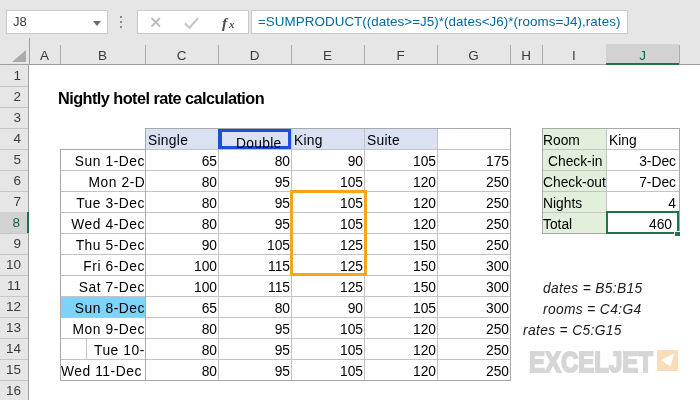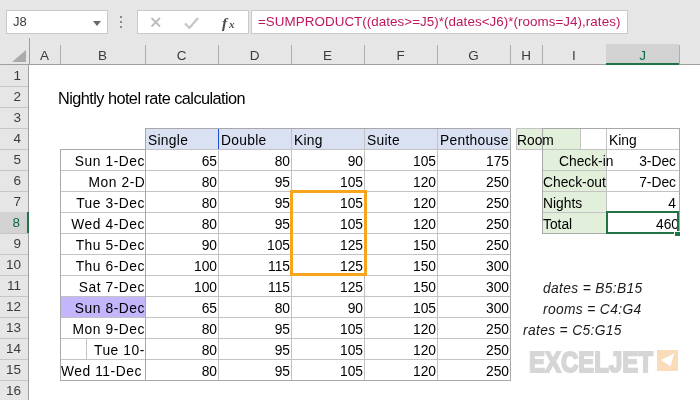--- a/index.html
+++ b/index.html
@@ -1,21 +1,21 @@
 <!DOCTYPE html>
 <html><head><meta charset="utf-8">
 <style>
 * {margin:0;padding:0;box-sizing:border-box;}
 html,body {width:700px;height:400px;overflow:hidden;background:#fff;}
 #stage {position:relative;width:700px;height:400px;font-family:"Liberation Sans",sans-serif;background:#fff;}
 .c {position:absolute;font-size:13.8px;line-height:21.6px;padding-top:1px;color:#000;white-space:nowrap;}
 #toolbar {position:absolute;left:0;top:0;width:700px;height:38px;background:#e6e6e6;}
 #namebox {position:absolute;left:6px;top:10px;width:102px;height:24px;background:#fff;border:1px solid #c9c9c9;font-size:13px;color:#3c3c3c;line-height:22px;padding-left:6px;}
 #fxbox {position:absolute;left:137px;top:10px;width:112px;height:24px;background:#fff;border:1px solid #c9c9c9;}
-#fmbox {position:absolute;left:251px;top:10px;width:377px;height:24px;background:#fff;border:1px solid #c9c9c9;font-size:13.4px;color:#be185d;line-height:22px;padding-left:6px;letter-spacing:0.05px;}
+#fmbox {position:absolute;left:251px;top:10px;width:377px;height:24px;background:#fff;border:1px solid #c9c9c9;font-size:13.4px;color:#0369a1;line-height:22px;padding-left:6px;letter-spacing:0.05px;}
 #hdrstrip {position:absolute;left:0;top:38px;width:700px;height:27px;background:#e6e6e6;border-bottom:1px solid #9f9f9f;}
 .colh {position:absolute;top:44px;height:20px;text-align:center;font-size:13.5px;color:#3b3b3b;line-height:24px;}
 .selh {background:#d2d2d2;color:#0c6b42;top:44px;height:21px;line-height:23.5px;border-bottom:2px solid #217346;}
 #rowhdr {position:absolute;left:0;top:65px;width:29px;height:335px;background:#e6e6e6;border-right:1px solid #9f9f9f;}
 .rowh {position:absolute;left:0;width:28px;text-align:right;padding-right:7px;box-sizing:border-box;font-size:13.5px;color:#3b3b3b;}
 .selr {background:#d2d2d2;color:#0c6b42;border-right:2px solid #217346;width:29px;}
 .it {position:absolute;font-size:13.8px;font-style:italic;color:#1a1a1a;white-space:nowrap;}
 </style></head>
 <body>
 <div id="stage">
@@ -81,27 +81,26 @@
 <div class="rowh" style="top:296px;height:21px;line-height:22px;">12</div>
 <div style="position:absolute;left:0;top:317px;width:28px;height:1px;background:#c6c6c6;"></div>
 <div class="rowh" style="top:317px;height:21px;line-height:22px;">13</div>
 <div style="position:absolute;left:0;top:338px;width:28px;height:1px;background:#c6c6c6;"></div>
 <div class="rowh" style="top:338px;height:21px;line-height:22px;">14</div>
 <div style="position:absolute;left:0;top:359px;width:28px;height:1px;background:#c6c6c6;"></div>
 <div class="rowh" style="top:359px;height:21px;line-height:22px;">15</div>
 <div style="position:absolute;left:0;top:380px;width:28px;height:1px;background:#c6c6c6;"></div>
 <div class="rowh" style="top:380px;height:20px;line-height:22px;">16</div>
 
-<div style="position:absolute;left:58px;top:89px;font-size:16.3px;font-weight:normal;letter-spacing:-0.55px;color:#000;">Nightly hotel rate calculation</div>
+<div style="position:absolute;left:58px;top:89px;font-size:16.3px;font-weight:bold;letter-spacing:-0.55px;color:#000;">Nightly hotel rate calculation</div>
 
 <div class="c" style="left:145px;top:128px;width:74px;height:22px;border:1px solid #c3c3c3;background:#d9e1f2;text-align:left;padding-left:2px;letter-spacing:0.3px;">Single</div>
-<div class="c" style="left:218px;top:128px;width:74px;height:22px;border:1px solid #1d4ed8;background:#d9e1f2;text-align:left;padding-left:2px;letter-spacing:0.3px;">Double</div>
+<div class="c" style="left:218px;top:128px;width:74px;height:22px;border:4px solid #1d4ed8;background:#d9e1f2;text-align:left;padding-left:14px;letter-spacing:0.3px;">Double</div>
 <div class="c" style="left:291px;top:128px;width:74px;height:22px;border:1px solid #c3c3c3;background:#d9e1f2;text-align:left;padding-left:2px;letter-spacing:0.3px;">King</div>
 <div class="c" style="left:364px;top:128px;width:74px;height:22px;border:1px solid #c3c3c3;background:#d9e1f2;text-align:left;padding-left:2px;letter-spacing:0.3px;">Suite</div>
-<div class="c" style="left:437px;top:128px;width:74px;height:22px;border:1px solid #c3c3c3;background:#d9e1f2;text-align:left;padding-left:2px;letter-spacing:0.3px;">Penthouse</div>
 <div class="c" style="left:60px;top:149px;width:86px;height:22px;border:1px solid #c3c3c3;background:#fff;text-align:right;padding-right:0px;letter-spacing:0.55px;">Sun 1-Dec</div>
 <div class="c" style="left:145px;top:149px;width:74px;height:22px;border:1px solid #c3c3c3;background:#fff;text-align:right;padding-right:1px;">65</div>
 <div class="c" style="left:218px;top:149px;width:74px;height:22px;border:1px solid #c3c3c3;background:#fff;text-align:right;padding-right:1px;">80</div>
 <div class="c" style="left:291px;top:149px;width:74px;height:22px;border:1px solid #c3c3c3;background:#fff;text-align:right;padding-right:1px;">90</div>
 <div class="c" style="left:364px;top:149px;width:74px;height:22px;border:1px solid #c3c3c3;background:#fff;text-align:right;padding-right:1px;">105</div>
 <div class="c" style="left:437px;top:149px;width:74px;height:22px;border:1px solid #c3c3c3;background:#fff;text-align:right;padding-right:1px;">175</div>
 <div class="c" style="left:60px;top:170px;width:102px;height:22px;border:1px solid #c3c3c3;background:#fff;text-align:right;padding-right:0px;letter-spacing:0.55px;">Mon 2-Dec</div>
 <div class="c" style="left:145px;top:170px;width:74px;height:22px;border:1px solid #c3c3c3;background:#fff;text-align:right;padding-right:1px;">80</div>
 <div class="c" style="left:218px;top:170px;width:74px;height:22px;border:1px solid #c3c3c3;background:#fff;text-align:right;padding-right:1px;">95</div>
 <div class="c" style="left:291px;top:170px;width:74px;height:22px;border:1px solid #c3c3c3;background:#fff;text-align:right;padding-right:1px;">105</div>
@@ -118,33 +117,33 @@
 <div class="c" style="left:218px;top:212px;width:74px;height:22px;border:1px solid #c3c3c3;background:#fff;text-align:right;padding-right:1px;">95</div>
 <div class="c" style="left:291px;top:212px;width:74px;height:22px;border:1px solid #c3c3c3;background:#fff;text-align:right;padding-right:1px;">105</div>
 <div class="c" style="left:364px;top:212px;width:74px;height:22px;border:1px solid #c3c3c3;background:#fff;text-align:right;padding-right:1px;">120</div>
 <div class="c" style="left:437px;top:212px;width:74px;height:22px;border:1px solid #c3c3c3;background:#fff;text-align:right;padding-right:1px;">250</div>
 <div class="c" style="left:60px;top:233px;width:86px;height:22px;border:1px solid #c3c3c3;background:#fff;text-align:right;padding-right:0px;letter-spacing:0.55px;">Thu 5-Dec</div>
 <div class="c" style="left:145px;top:233px;width:74px;height:22px;border:1px solid #c3c3c3;background:#fff;text-align:right;padding-right:1px;">90</div>
 <div class="c" style="left:218px;top:233px;width:74px;height:22px;border:1px solid #c3c3c3;background:#fff;text-align:right;padding-right:1px;">105</div>
 <div class="c" style="left:291px;top:233px;width:74px;height:22px;border:1px solid #c3c3c3;background:#fff;text-align:right;padding-right:1px;">125</div>
 <div class="c" style="left:364px;top:233px;width:74px;height:22px;border:1px solid #c3c3c3;background:#fff;text-align:right;padding-right:1px;">150</div>
 <div class="c" style="left:437px;top:233px;width:74px;height:22px;border:1px solid #c3c3c3;background:#fff;text-align:right;padding-right:1px;">250</div>
-<div class="c" style="left:60px;top:254px;width:86px;height:22px;border:1px solid #c3c3c3;background:#fff;text-align:right;padding-right:0px;letter-spacing:0.55px;">Thu 6-Dec</div>
+<div class="c" style="left:60px;top:254px;width:86px;height:22px;border:1px solid #c3c3c3;background:#fff;text-align:right;padding-right:0px;letter-spacing:0.55px;">Fri 6-Dec</div>
 <div class="c" style="left:145px;top:254px;width:74px;height:22px;border:1px solid #c3c3c3;background:#fff;text-align:right;padding-right:1px;">100</div>
 <div class="c" style="left:218px;top:254px;width:74px;height:22px;border:1px solid #c3c3c3;background:#fff;text-align:right;padding-right:1px;">115</div>
 <div class="c" style="left:291px;top:254px;width:74px;height:22px;border:1px solid #c3c3c3;background:#fff;text-align:right;padding-right:1px;">125</div>
 <div class="c" style="left:364px;top:254px;width:74px;height:22px;border:1px solid #c3c3c3;background:#fff;text-align:right;padding-right:1px;">150</div>
 <div class="c" style="left:437px;top:254px;width:74px;height:22px;border:1px solid #c3c3c3;background:#fff;text-align:right;padding-right:1px;">300</div>
 <div class="c" style="left:60px;top:275px;width:86px;height:32px;border:1px solid #c3c3c3;background:#fff;text-align:right;padding-right:0px;letter-spacing:0.55px;">Sat 7-Dec</div>
 <div class="c" style="left:145px;top:275px;width:74px;height:22px;border:1px solid #c3c3c3;background:#fff;text-align:right;padding-right:1px;">100</div>
 <div class="c" style="left:218px;top:275px;width:74px;height:22px;border:1px solid #c3c3c3;background:#fff;text-align:right;padding-right:1px;">115</div>
 <div class="c" style="left:291px;top:275px;width:74px;height:22px;border:1px solid #c3c3c3;background:#fff;text-align:right;padding-right:1px;">125</div>
 <div class="c" style="left:364px;top:275px;width:74px;height:22px;border:1px solid #c3c3c3;background:#fff;text-align:right;padding-right:1px;">150</div>
 <div class="c" style="left:437px;top:275px;width:74px;height:22px;border:1px solid #c3c3c3;background:#fff;text-align:right;padding-right:1px;">300</div>
-<div class="c" style="left:60px;top:296px;width:86px;height:22px;border:1px solid #c3c3c3;background:#c4b5fd;text-align:right;padding-right:0px;letter-spacing:0.55px;">Sun 8-Dec</div>
+<div class="c" style="left:60px;top:296px;width:86px;height:22px;border:1px solid #c3c3c3;background:#7dd3fc;text-align:right;padding-right:0px;letter-spacing:0.55px;">Sun 8-Dec</div>
 <div class="c" style="left:145px;top:296px;width:74px;height:22px;border:1px solid #c3c3c3;background:#fff;text-align:right;padding-right:1px;">65</div>
 <div class="c" style="left:218px;top:296px;width:74px;height:22px;border:1px solid #c3c3c3;background:#fff;text-align:right;padding-right:1px;">80</div>
 <div class="c" style="left:291px;top:296px;width:74px;height:22px;border:1px solid #c3c3c3;background:#fff;text-align:right;padding-right:1px;">90</div>
 <div class="c" style="left:364px;top:296px;width:74px;height:22px;border:1px solid #c3c3c3;background:#fff;text-align:right;padding-right:1px;">105</div>
 <div class="c" style="left:437px;top:296px;width:74px;height:22px;border:1px solid #c3c3c3;background:#fff;text-align:right;padding-right:1px;">300</div>
 <div class="c" style="left:60px;top:317px;width:86px;height:22px;border:1px solid #c3c3c3;background:#fff;text-align:right;padding-right:0px;letter-spacing:0.55px;">Mon 9-Dec</div>
 <div class="c" style="left:145px;top:317px;width:74px;height:22px;border:1px solid #c3c3c3;background:#fff;text-align:right;padding-right:1px;">80</div>
 <div class="c" style="left:218px;top:317px;width:74px;height:22px;border:1px solid #c3c3c3;background:#fff;text-align:right;padding-right:1px;">95</div>
 <div class="c" style="left:291px;top:317px;width:74px;height:22px;border:1px solid #c3c3c3;background:#fff;text-align:right;padding-right:1px;">105</div>
 <div class="c" style="left:364px;top:317px;width:74px;height:22px;border:1px solid #c3c3c3;background:#fff;text-align:right;padding-right:1px;">120</div>
@@ -155,28 +154,28 @@
 <div class="c" style="left:291px;top:338px;width:74px;height:22px;border:1px solid #c3c3c3;background:#fff;text-align:right;padding-right:1px;">105</div>
 <div class="c" style="left:364px;top:338px;width:74px;height:22px;border:1px solid #c3c3c3;background:#fff;text-align:right;padding-right:1px;">120</div>
 <div class="c" style="left:437px;top:338px;width:74px;height:22px;border:1px solid #c3c3c3;background:#fff;text-align:right;padding-right:1px;">250</div>
 <div class="c" style="left:60px;top:359px;width:86px;height:22px;border:1px solid #c3c3c3;background:#fff;text-align:right;padding-right:12px;letter-spacing:0.55px;">Wed 11-Dec</div>
 <div class="c" style="left:145px;top:359px;width:74px;height:22px;border:1px solid #c3c3c3;background:#fff;text-align:right;padding-right:1px;">80</div>
 <div class="c" style="left:218px;top:359px;width:74px;height:22px;border:1px solid #c3c3c3;background:#fff;text-align:right;padding-right:1px;">95</div>
 <div class="c" style="left:291px;top:359px;width:74px;height:22px;border:1px solid #c3c3c3;background:#fff;text-align:right;padding-right:1px;">105</div>
 <div class="c" style="left:364px;top:359px;width:74px;height:22px;border:1px solid #c3c3c3;background:#fff;text-align:right;padding-right:1px;">120</div>
 <div class="c" style="left:437px;top:359px;width:74px;height:22px;border:1px solid #c3c3c3;background:#fff;text-align:right;padding-right:1px;">250</div>
 <div class="c" style="left:606px;top:128px;width:74px;height:22px;border:1px solid #c3c3c3;background:#fff;text-align:left;padding-left:2px;">King</div>
-<div class="c" style="left:516px;top:128px;width:65px;height:22px;border:1px solid #c3c3c3;background:#e2efda;text-align:left;padding-left:0px;">Room</div>
+<div class="c" style="left:542px;top:128px;width:65px;height:22px;border:1px solid #c3c3c3;background:#e2efda;text-align:left;padding-left:0px;">Room</div>
 <div class="c" style="left:606px;top:149px;width:74px;height:22px;border:1px solid #c3c3c3;background:#fff;text-align:right;padding-right:3px;">3-Dec</div>
-<div class="c" style="left:542px;top:149px;width:65px;height:22px;border:1px solid #c3c3c3;background:#e2efda;text-align:left;padding-left:16px;">Check-in</div>
+<div class="c" style="left:542px;top:149px;width:65px;height:22px;border:1px solid #c3c3c3;background:#e2efda;text-align:left;padding-left:5px;">Check-in</div>
 <div class="c" style="left:606px;top:170px;width:74px;height:22px;border:1px solid #c3c3c3;background:#fff;text-align:right;padding-right:3px;">7-Dec</div>
 <div class="c" style="left:542px;top:170px;width:65px;height:22px;border:1px solid #c3c3c3;background:#e2efda;text-align:left;padding-left:0px;">Check-out</div>
 <div class="c" style="left:606px;top:191px;width:74px;height:22px;border:1px solid #c3c3c3;background:#fff;text-align:right;padding-right:3px;">4</div>
 <div class="c" style="left:542px;top:191px;width:65px;height:22px;border:1px solid #c3c3c3;background:#e2efda;text-align:left;padding-left:0px;">Nights</div>
-<div class="c" style="left:606px;top:212px;width:74px;height:22px;border:1px solid #c3c3c3;background:#fff;text-align:right;padding-right:0;">460</div>
+<div class="c" style="left:606px;top:212px;width:74px;height:22px;border:1px solid #c3c3c3;background:#fff;text-align:right;padding-right:7px;">460</div>
 <div class="c" style="left:542px;top:212px;width:65px;height:22px;border:1px solid #c3c3c3;background:#e2efda;text-align:left;padding-left:0px;">Total</div>
 
 <div style="position:absolute;left:145px;top:128px;width:366px;height:253px;border:1px solid #a8a8a8;"></div>
 <div style="position:absolute;left:60px;top:149px;width:86px;height:232px;border:1px solid #a8a8a8;"></div>
 <div style="position:absolute;left:542px;top:128px;width:138px;height:106px;border:1px solid #a8a8a8;"></div>
 
 <div style="position:absolute;left:290px;top:190px;width:77px;height:86px;border:3px solid #f8a51e;"></div>
 
 <div style="position:absolute;left:606px;top:211px;width:73px;height:23px;border:2px solid #217346;"></div>
 <div style="position:absolute;left:674px;top:231px;width:7px;height:6px;background:#217346;border:1px solid #fff;"></div>

